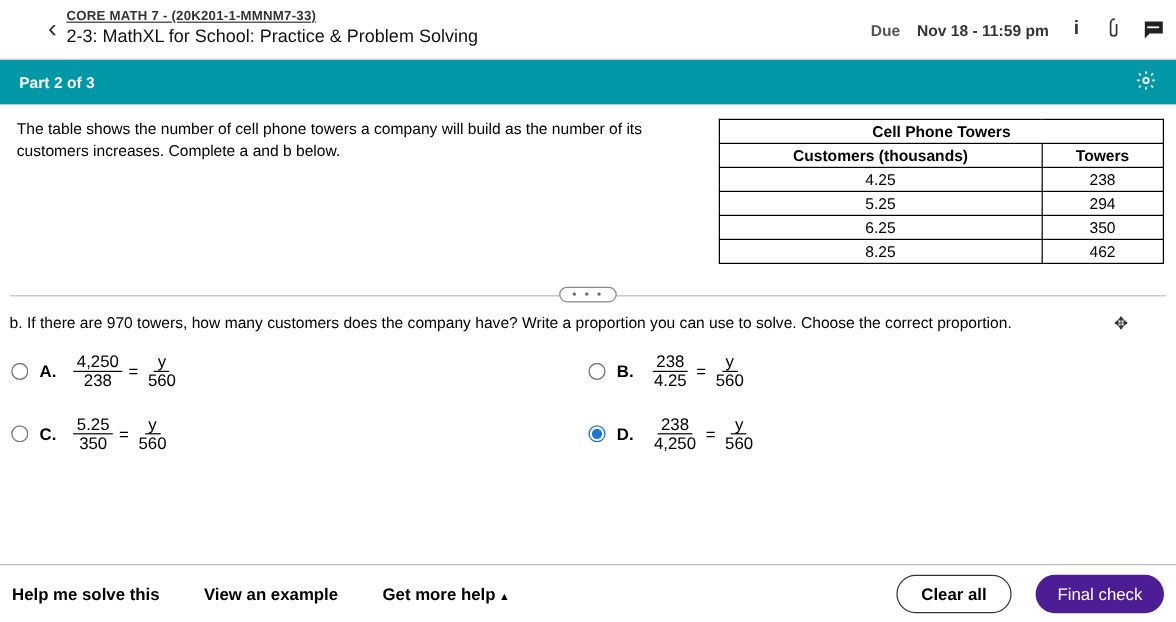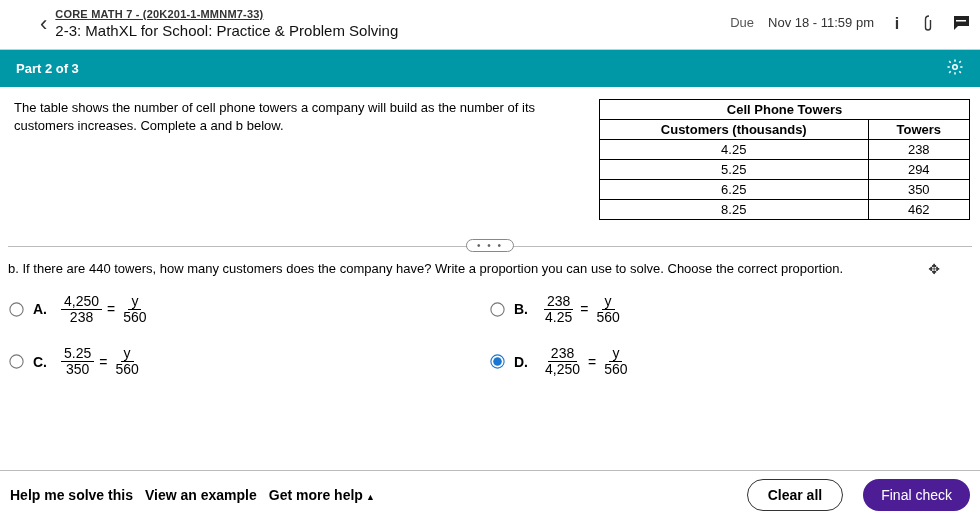--- a/index.html
+++ b/index.html
@@ -21,21 +21,21 @@
   .back-chevron {
     font-size: 22px;
     color: #333;
     padding: 0 8px 0 30px;
     cursor: pointer;
     font-weight: 300;
   }
   .header-titles { flex: 1; }
   .course-line { font-size: 11px; color: #333; font-weight: 600; letter-spacing: .2px; text-decoration: underline;}
   .assign-line { font-size: 15px; color: #111; margin-top: 2px; }
-  .header-right { display: flex; align-items: flex-start; gap: 14px; font-size: 13px; color:#333;}
+  .header-right { display: flex; align-items: flex-end; gap: 14px; font-size: 13px; color:#333;font-weight:bold;}
   .due-label { color:#555;}
   .hdr-icon { width:18px; display:inline-flex; justify-content:center; color:#333; font-size:16px; }
   .part-bar {
     background: #0097a7;
     color: #fff;
     display:flex; align-items:center; justify-content:space-between;
     padding: 8px 16px;
     font-size: 13px;
     font-weight: 600;
   }
@@ -67,21 +67,21 @@
   .footer {
     position: fixed;
     bottom: 0; left:0; right:0;
     height: 48px;
     border-top:1px solid #bbb;
     background:#fff;
     display:flex; align-items:center;
     padding: 0 10px;
     font-size:14px;
   }
-  .footer-left { display:flex; gap:12px; align-items:center;}
+  .footer-left { display:flex; gap:37px; align-items:center;}
   .footer-left a { color:#000; font-weight:700; text-decoration:none;}
   .footer-left a.plain { font-weight:600;}
   .caret-up { font-size:9px; margin-left:3px;}
   .spacer { flex:1;}
   .btn-clear {
     border:1.5px solid #333; background:#fff; border-radius:22px;
     padding:7px 20px; font-weight:700; font-size:14px; cursor:pointer;
   }
   .btn-final {
     background:#4c1d95; color:#fff; border:none; border-radius:22px;
@@ -158,21 +158,21 @@
           </tr>
     </tbody>
       </table>
   </div>
 
   <div class="divider-area">
     <div class="divider-pill">• • •</div>
   </div>
   <div class="move-icon">✥</div>
 
-  <div class="question-b">b. If there are 440 towers, how many customers does the company have? Write a proportion you can use to solve. Choose the correct proportion.</div>
+  <div class="question-b">b. If there are 970 towers, how many customers does the company have? Write a proportion you can use to solve. Choose the correct proportion.</div>
 
   <div class="options">
 
     <label class="opt">
       <input type="radio" name="ans" style="">
       <span class="opt-label">A.</span>
       <span class="opt-math">
         <span class="frac">
             <span class="num">4,250</span>
             <span class="den">238</span>

